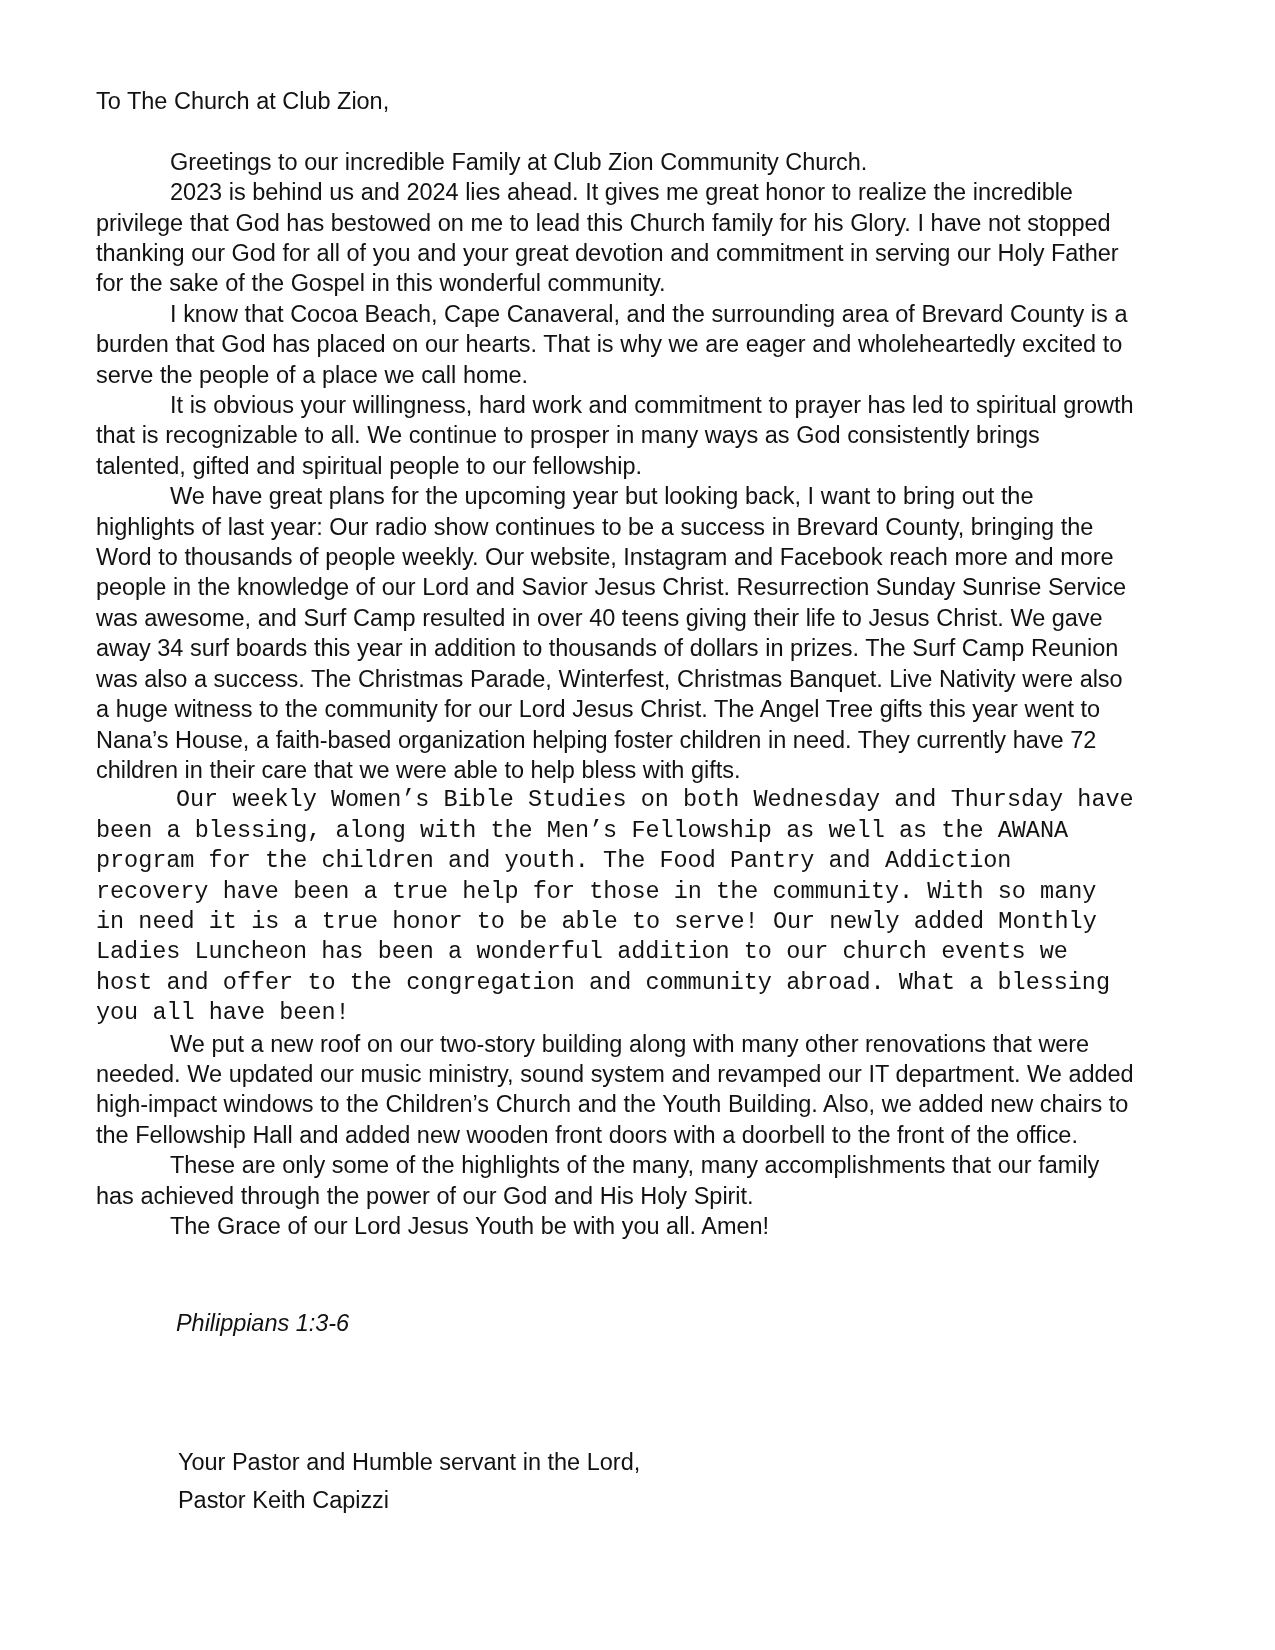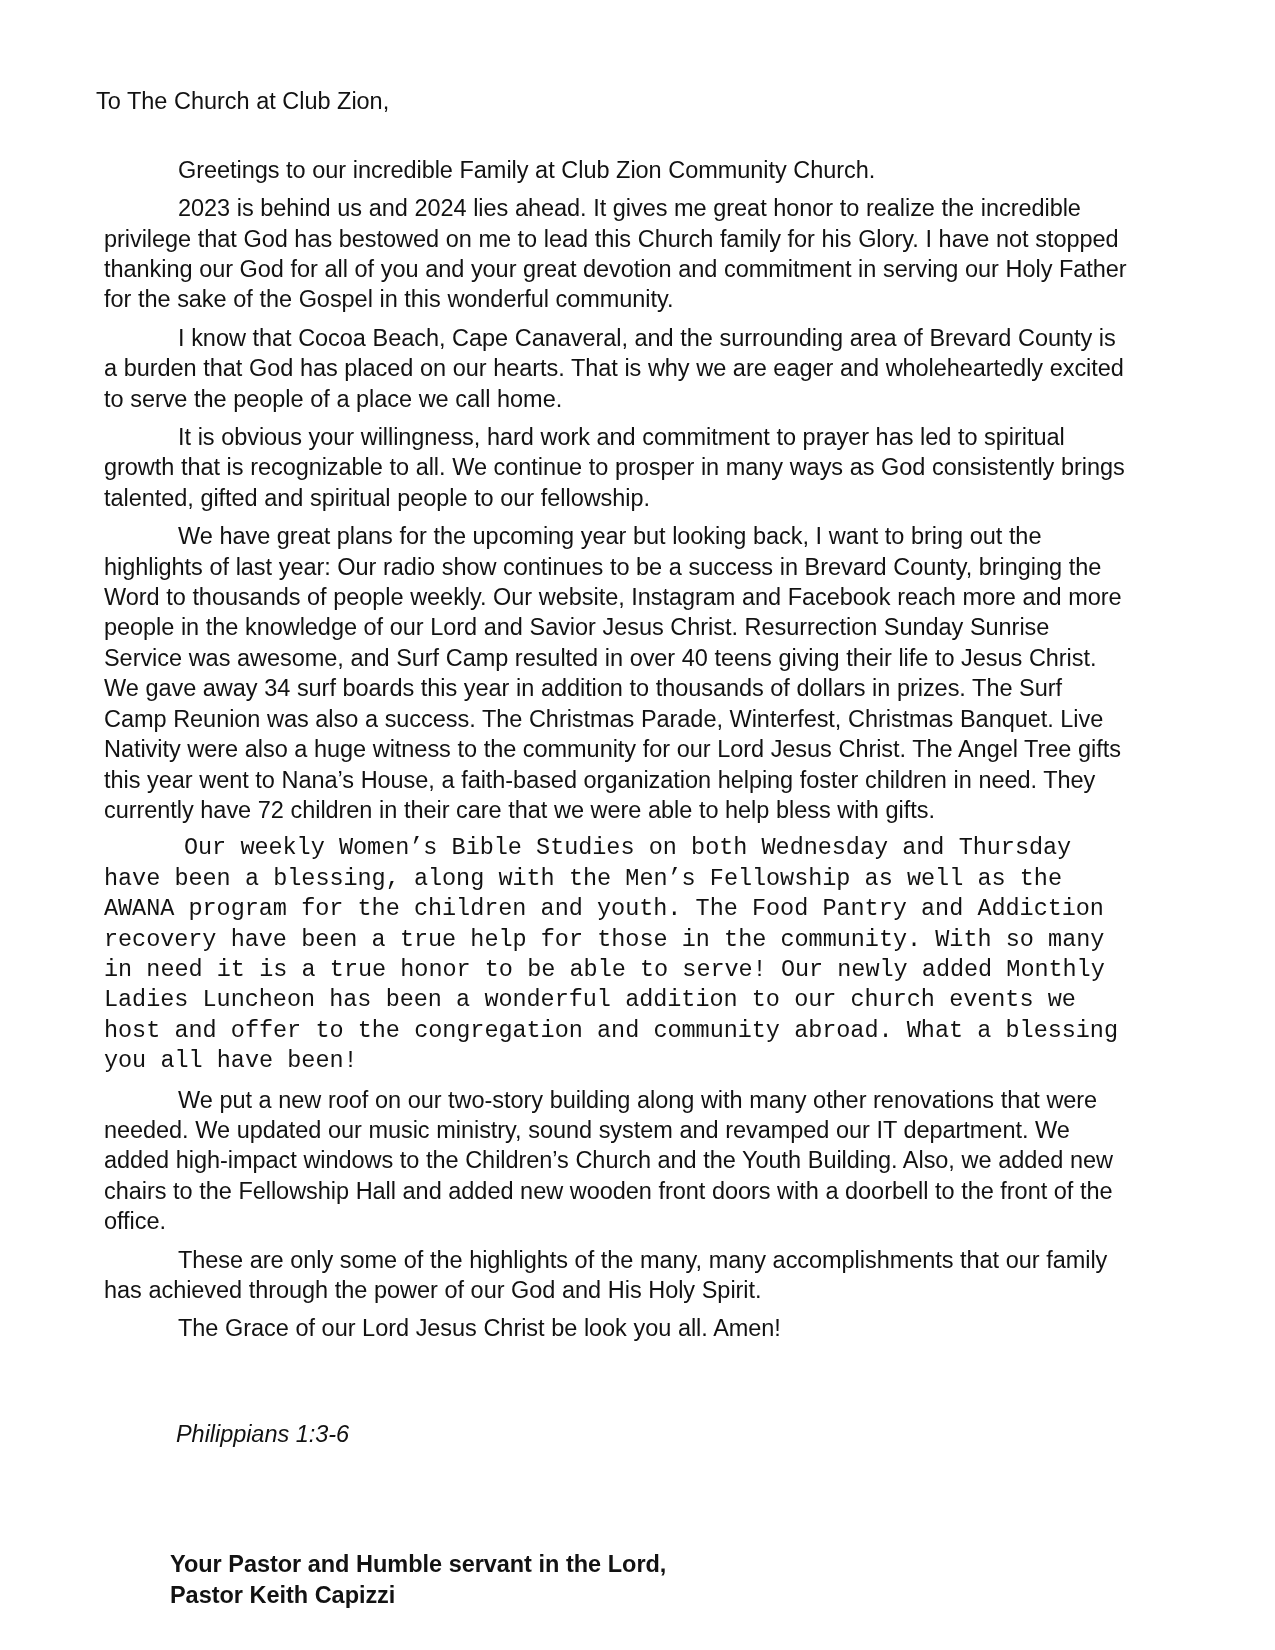--- a/index.html
+++ b/index.html
@@ -27,35 +27,35 @@
     word-spacing: 0.2px;
     color: #121212;
   }
   .salutation {
     margin: 0;
   }
   .blank-line {
     height: 30.4px;
   }
   p.para {
-    margin: 8px;
+    margin: 0;
     text-indent: 74px;
   }
   p.para.extra-space {
     text-indent: 80px;
     font-family: Liberation Mono, monospace;
   }
   .verse {
     margin: 6px;
     font-style: italic;
     padding-left: 74px;
   }
   .signature {
-    margin: 0;
-    font-weight: bold;
+    margin: 8px;
+    font-weight: normal;
     padding-left: 74px;
   }
   .gap-md { height: 61px; }
   .gap-xl { height: 94px; }
 </style>
 </head>
 <body>
 
 <div class="page">
   <div class="letter-body">
@@ -65,21 +65,21 @@
     <div class="blank-line"></div>
 
     <p class="para">Greetings to our incredible Family at Club Zion Community Church.</p>
     <p class="para">2023 is behind us and 2024 lies ahead.  It gives me great honor to realize the incredible privilege that God has bestowed on me to lead this Church family for his Glory.  I have not stopped thanking our God for all of you and your great devotion and commitment in serving our Holy Father for the sake of the Gospel in this wonderful community.</p>
     <p class="para">I know that Cocoa Beach, Cape Canaveral, and the surrounding area of Brevard County is a burden that God has placed on our hearts.  That is why we are eager and wholeheartedly excited to serve the people of a place we call home.</p>
     <p class="para">It is obvious your willingness, hard work and commitment to prayer has led to spiritual growth that is recognizable to all.  We continue to prosper in many ways as God consistently brings talented, gifted and spiritual people to our fellowship.</p>
     <p class="para">We have great plans for the upcoming year but looking back, I want to bring out the highlights of last year:  Our radio show continues to be a success in Brevard County, bringing the Word to thousands of people weekly.  Our website, Instagram and Facebook reach more and more people in the knowledge of our Lord and Savior Jesus Christ.  Resurrection Sunday Sunrise Service was awesome, and Surf Camp resulted in over 40 teens giving their life to Jesus Christ.  We gave away 34 surf boards this year in addition to thousands of dollars in prizes. The Surf Camp Reunion was also a success. The Christmas Parade, Winterfest, Christmas Banquet. Live Nativity were also a huge witness to the community for our Lord Jesus Christ. The Angel Tree gifts this year went to Nana’s House, a faith-based organization helping foster children in need. They currently have 72 children in their care that we were able to help bless with gifts.</p>
     <p class="para extra-space"> Our weekly Women’s Bible Studies on both Wednesday and Thursday have been a blessing, along with the Men’s Fellowship as well as the AWANA program for the children and youth.  The Food Pantry and Addiction recovery have been a true help for those in the community.  With so many in need it is a true honor to be able to serve! Our newly added Monthly Ladies Luncheon has been a wonderful addition to our church events we host and offer to the congregation and community abroad. What a blessing you all have been!</p>
     <p class="para">We put a new roof on our two-story building along with many other renovations that were needed.  We updated our music ministry, sound system and revamped our IT department. We added high-impact windows to the Children’s Church and the Youth Building. Also, we added new chairs to the Fellowship Hall and added new wooden front doors with a doorbell to the front of the office.</p>
     <p class="para">These are only some of the highlights of the many, many accomplishments that our family has achieved through the power of our God and His Holy Spirit.</p>
-    <p class="para">The Grace of our Lord Jesus Christ be look you all.  Amen!</p>
+    <p class="para">The Grace of our Lord Jesus Youth be with you all.  Amen!</p>
 
     <div class="gap-md"></div>
 
     <p class="verse">Philippians 1:3-6</p>
 
     <div class="gap-xl"></div>
 
     <p class="signature">Your Pastor and Humble servant in the Lord,</p>
     <p class="signature">Pastor Keith Capizzi</p>
 

